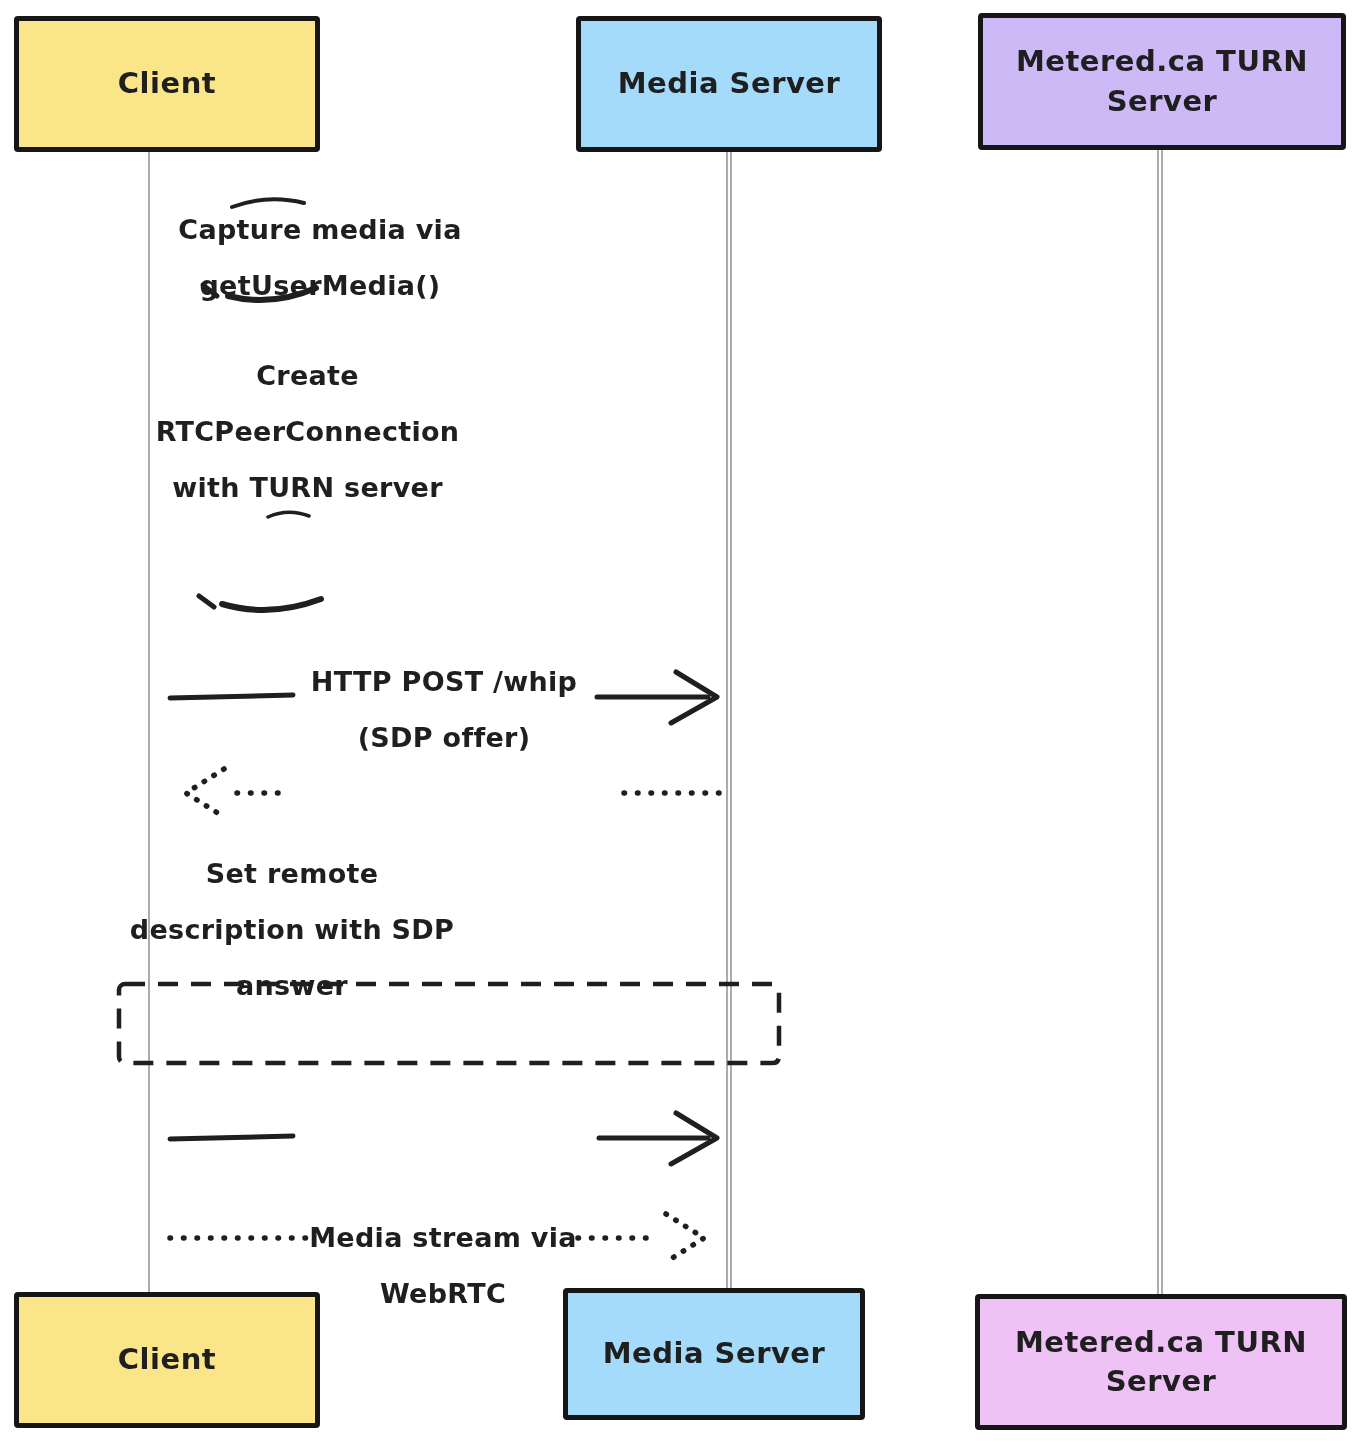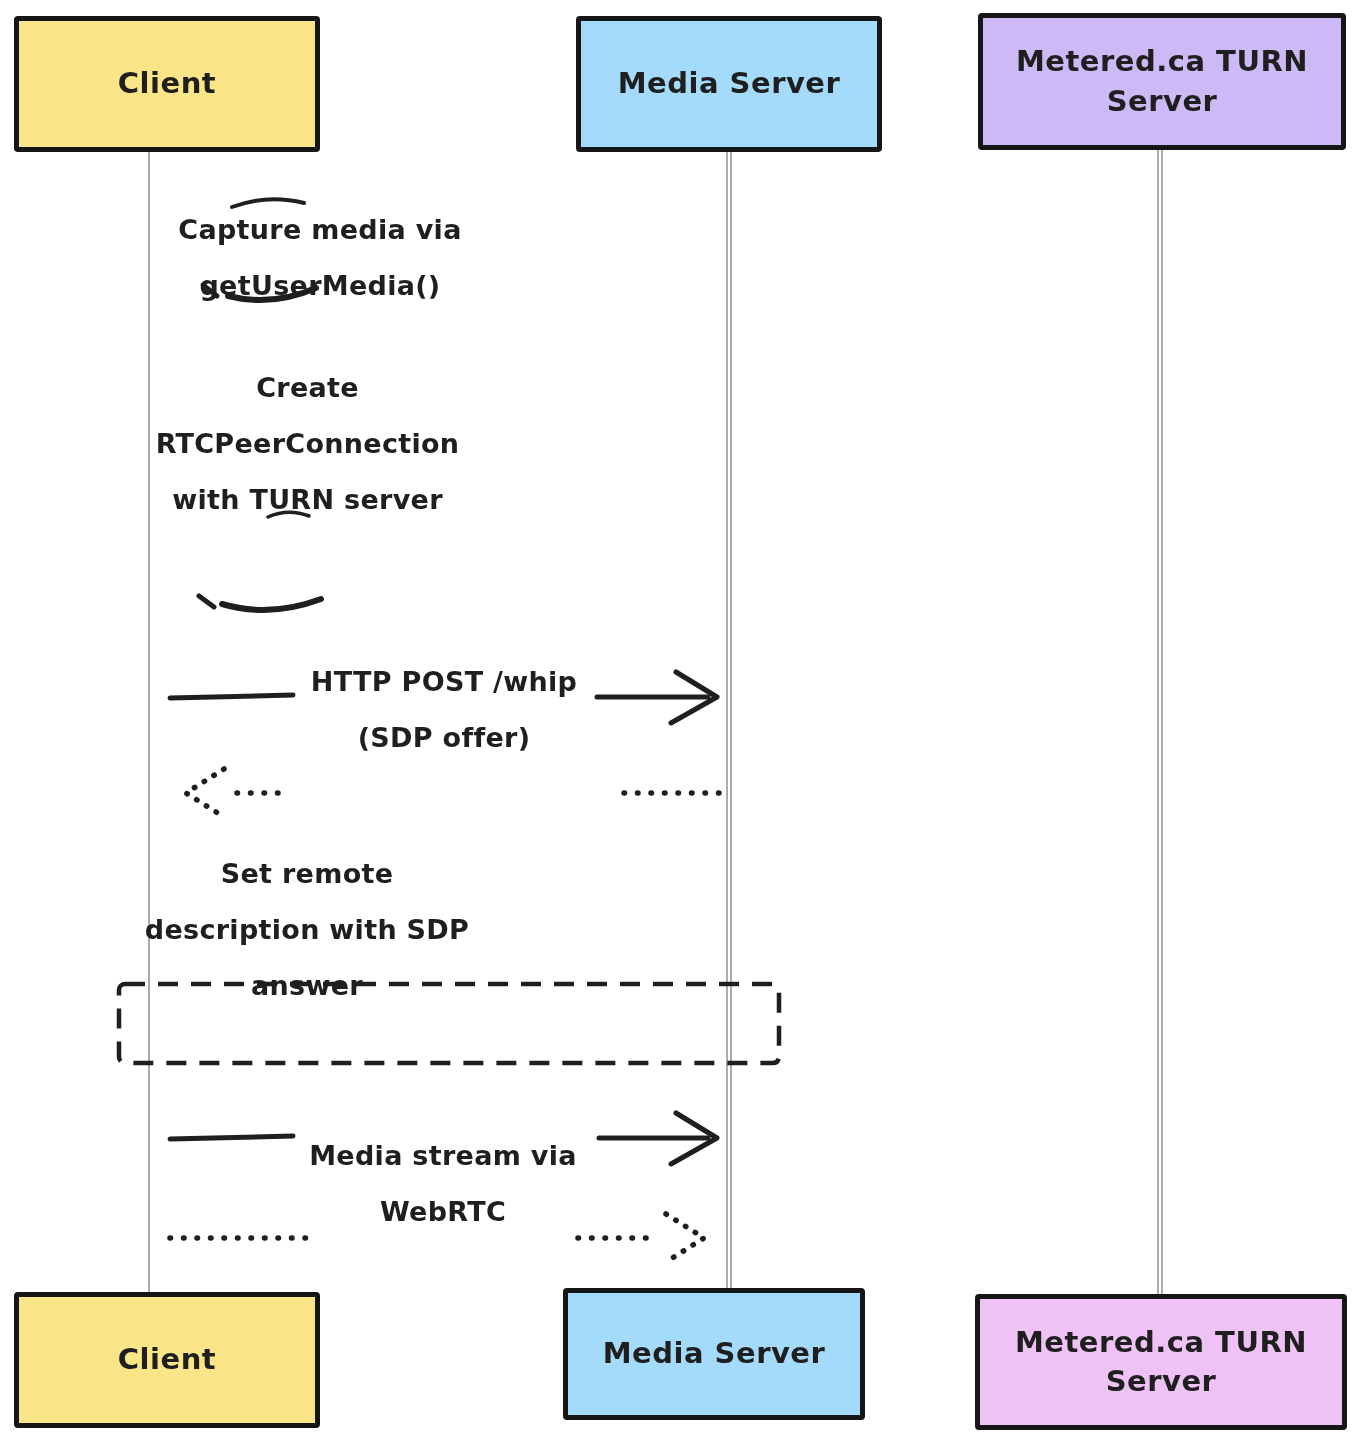--- a/index.html
+++ b/index.html
@@ -86,30 +86,30 @@
   <div class="actor" style="left: 576px; top: 16px; width: 306px; height: 136px; background: rgb(165, 219, 250);">
     <span>Media Server</span>
   </div>
   <div class="actor" style="left: 978px; top: 13px; width: 368px; height: 137px; background: rgb(205, 185, 246);">
     <span>Metered.ca TURN
 Server</span>
   </div>
 
   <div class="note" style="left:150px;top:202px;width:340px;">Capture media via
 getUserMedia()</div>
-  <div class="note" style="left:140px;top:360px;width:335px;">Create
+  <div class="note" style="left:140px;top:348px;width:335px;">Create
 RTCPeerConnection
 with TURN server</div>
-  <div class="note" style="left:136px;top:846px;width:342px;text-align:center;">Set remote
+  <div class="note" style="left:121px;top:846px;width:342px;text-align:center;">Set remote
 description with SDP
 answer</div>
 
   <div class="msg-label" style="left:285px;top:654px;width:318px;">HTTP POST /whip
 (SDP offer)</div>
-  <div class="msg-label" style="left:290px;top:1128px;width:306px;">Media stream via
+  <div class="msg-label" style="left:290px;top:1210px;width:306px;">Media stream via
 WebRTC</div>
 
 
   <div class="actor" style="left: 14px; top: 1292px; width: 306px; height: 136px; background: rgb(250, 229, 136);">
     <span>Client</span>
   </div>
   <div class="actor" style="left: 563px; top: 1288px; width: 302px; height: 132px; background: rgb(165, 219, 250);">
     <span>Media Server</span>
   </div>
   <div class="actor" style="left: 975px; top: 1294px; width: 372px; height: 136px; background: rgb(239, 194, 246);">

